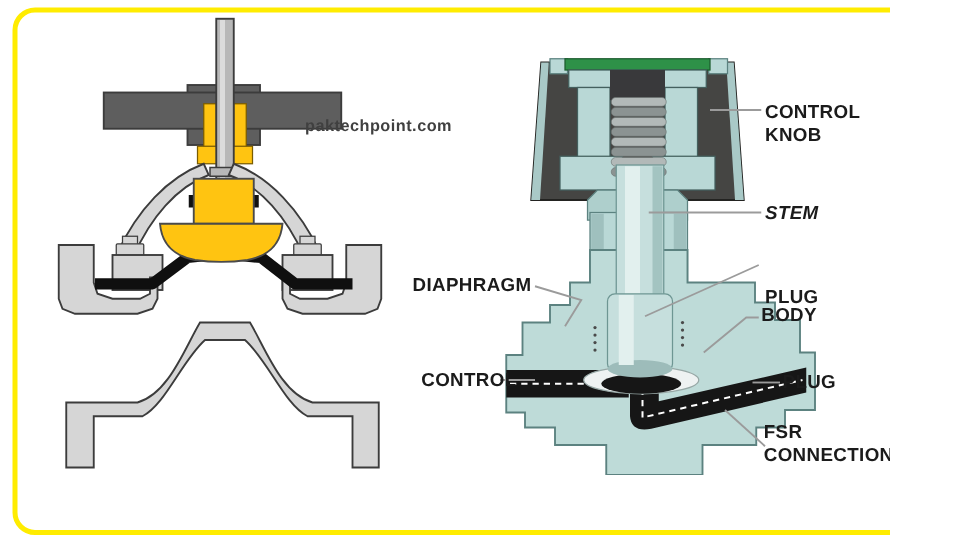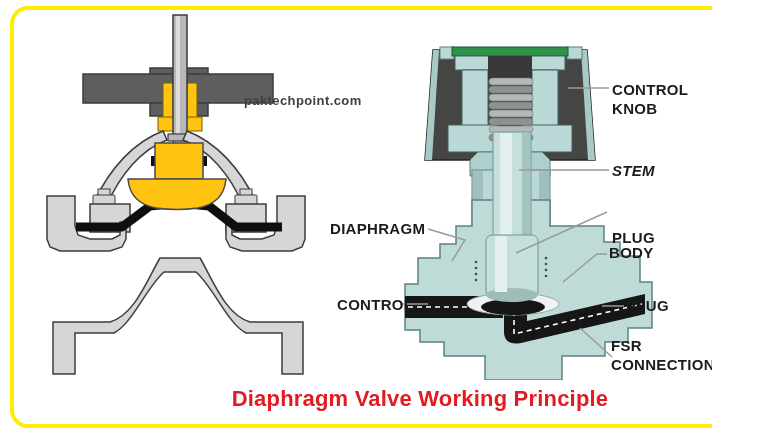--- a/index.html
+++ b/index.html
@@ -164,14 +164,13 @@
   <div class="part-label lbl-stem">STEM</div>
   <div class="part-label lbl-plug">PLUG</div>
   <div class="part-label lbl-body">BODY</div>
   <div class="part-label lbl-inlet">PLUG</div>
   <div class="part-label lbl-fsr">FSR
 CONNECTION</div>
   <div class="part-label lbl-diaphragm">DIAPHRAGM</div>
   <div class="part-label lbl-outlet">CONTROL</div>
 
   <div class="watermark">paktechpoint.com</div>
-  <div class="title">Diaphragm Valve Working Principle</div>
 </div>
 
 </body></html>

